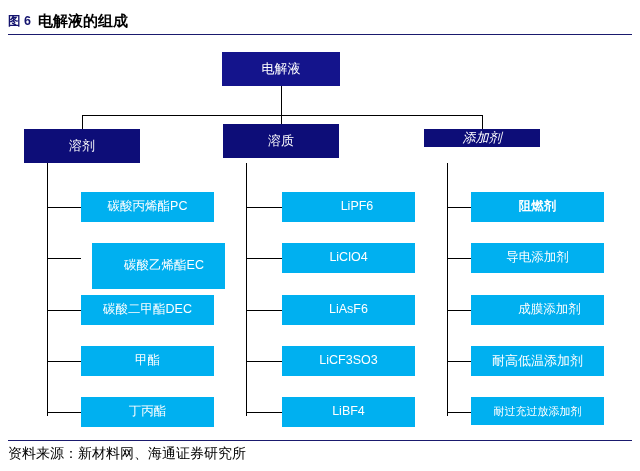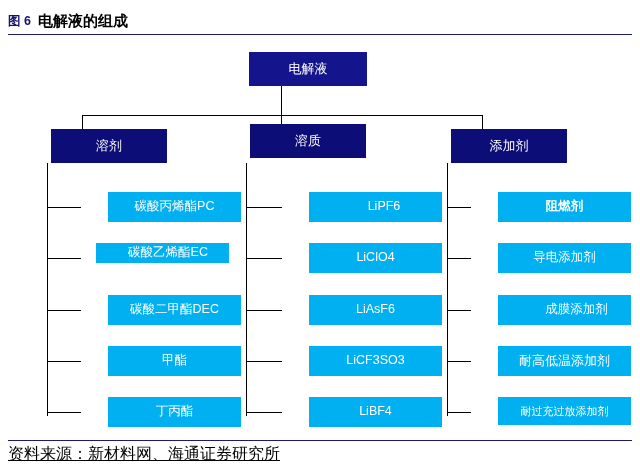--- a/index.html
+++ b/index.html
@@ -49,41 +49,39 @@
     position: absolute;
     left: 8px;
     top: 440px;
     width: 624px;
     height: 22px;
     border-top: 1.5px solid #1a1a6e;
     display: flex;
     align-items: center;
   }
   .footer-text {
-    font-size: 16px;
+    font-size: 14px;
     color: #000000;
     padding-top: 4px;
-    text-decoration: underline;
   }
   
   .diagram {
     position: absolute;
     left: 0;
     top: 34px;
     width: 640px;
     height: 404px;
   }
   .node {
     position: absolute;
     box-sizing: border-box;
     display: flex;
     align-items: center;
     justify-content: center;
     line-height: 1.1;
-    margin-left: 27px;
   }
   .node-root {
     background: #14148c;
     color: #ffffff;
     font-size: 13px;
     border: 1px solid #14148c;
   }
   .node-level2 {
     background: #0d0d78;
     color: #ffffff;
@@ -134,21 +132,21 @@
     <div class="connector v-line" style="left:47px; top:129px; height:253px;"></div>
     <div class="connector h-line" style="left:47px; top:173px; width:34px;"></div>
     <div class="connector h-line" style="left:47px; top:224px; width:34px;"></div>
     <div class="connector h-line" style="left:47px; top:276px; width:34px;"></div>
     <div class="connector h-line" style="left:47px; top:327px; width:34px;"></div>
     <div class="connector h-line" style="left:47px; top:378px; width:34px;"></div>
 
     <div class="node node-leaf" style="left:81px; top:158px; width:133px; height:30px;">
       <span>碳酸丙烯酯PC</span>
     </div>
-    <div class="node node-leaf" style="left:69px; top:209px; width:133px; height:20px;padding-left:11px;">
+    <div class="node node-leaf" style="left:92px; top:209px; width:133px; height:46px;padding-left:11px;">
       <span>碳酸乙烯酯EC</span>
     </div>
     <div class="node node-leaf" style="left:81px; top:261px; width:133px; height:30px;">
       <span>碳酸二甲酯DEC</span>
     </div>
     <div class="node node-leaf" style="left:81px; top:312px; width:133px; height:30px;">
       <span>甲酯</span>
     </div>
     <div class="node node-leaf" style="left:81px; top:363px; width:133px; height:30px;">
       <span>丁丙酯</span>
@@ -173,21 +171,21 @@
     <div class="node node-leaf" style="left:282px; top:261px; width:133px; height:30px;">
       <span>LiAsF6</span>
     </div>
     <div class="node node-leaf" style="left:282px; top:312px; width:133px; height:30px;">
       <span>LiCF3SO3</span>
     </div>
     <div class="node node-leaf" style="left:282px; top:363px; width:133px; height:30px;">
       <span>LiBF4</span>
     </div>
 
-    <div class="node node-level2" style="left:424px; top:95px; width:116px; height:34px;">
+    <div class="node node-level2" style="left:424px; top:95px; width:116px; height:18px;font-style:italic;">
       <span>添加剂</span>
     </div>
     <div class="connector v-line" style="left:447px; top:129px; height:253px;"></div>
     <div class="connector h-line" style="left:447px; top:173px; width:24px;"></div>
     <div class="connector h-line" style="left:447px; top:224px; width:24px;"></div>
     <div class="connector h-line" style="left:447px; top:276px; width:24px;"></div>
     <div class="connector h-line" style="left:447px; top:327px; width:24px;"></div>
     <div class="connector h-line" style="left:447px; top:378px; width:24px;"></div>
 
     <div class="node node-leaf" style="left:471px; top:158px; width:133px; height:30px;font-weight:bold;">

